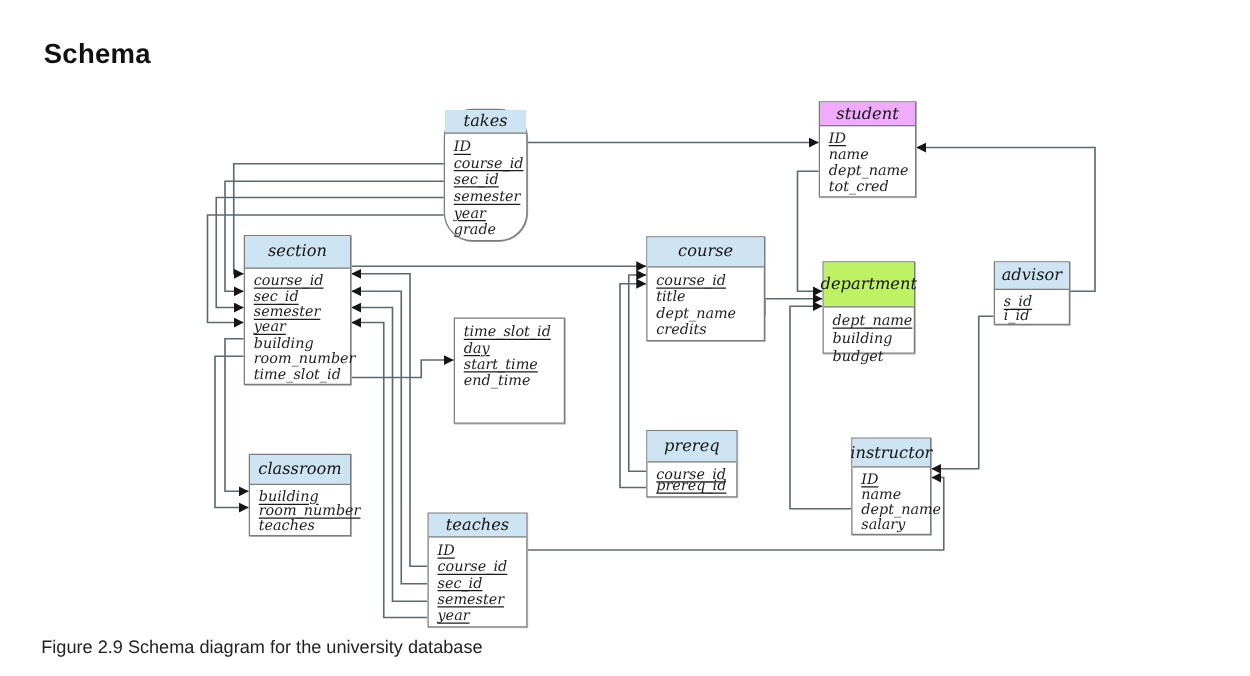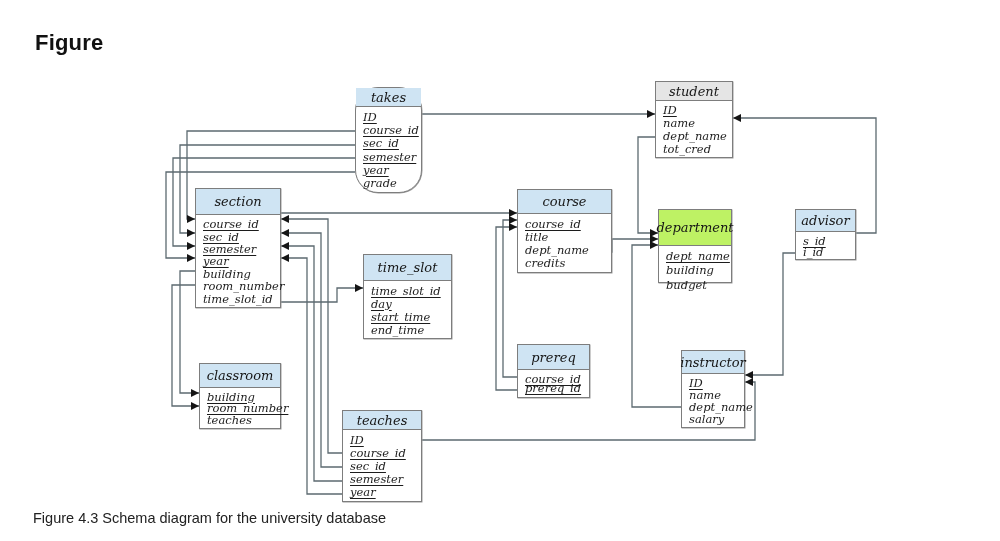--- a/index.html
+++ b/index.html
@@ -18,21 +18,21 @@
   .tbl-body{padding-top:3px;}
   .tbl-row{padding-left:7px;font-family:"DejaVu Serif","Liberation Serif",serif;
        font-style:italic;font-size:11.5px;color:#1c1c1c;white-space:nowrap;
        display:flex;align-items:center;}
   .attr.key{text-decoration:underline;text-underline-offset:2px;}
   polyline{fill:none;}
 </style>
 </head>
 <body>
 
-<div id="page-title">Figure</div>
+<div id="page-title">Schema</div>
 
 <div id="diagram">
   <svg id="edges" width="1000" height="541" viewBox="0 0 1000 541">
     <defs>
       <marker id="arrowhead" markerWidth="9" markerHeight="9" refX="8" refY="4" orient="auto" markerUnits="userSpaceOnUse">
         <path d="M0,0 L8,4 L0,8 Z" fill="#151515"></path>
       </marker>
     </defs>
     <g id="edge-group">
         <polyline points="422,114 655,114" stroke="#5c6a70" stroke-width="1.3" marker-end="url(#arrowhead)"></polyline>
@@ -76,21 +76,21 @@
           </div>
           <div class="tbl-row" style="height: 13.3333px;">
             <span class="attr key">year</span>
           </div>
           <div class="tbl-row" style="height: 13.3333px;">
             <span class="attr">grade</span>
           </div>
         </div>
       </div>
       <div class="tbl" style="left: 655px; top: 81px; width: 78px; height: 77px; border-color: rgb(125, 125, 125);">
-        <div class="tbl-header" style="height: 19px; background: #e5e5e5; border-color: rgb(125, 125, 125);">student</div>
+        <div class="tbl-header" style="height: 19px; background: #f0abfc; border-color: rgb(125, 125, 125);">student</div>
         <div class="tbl-body">
           <div class="tbl-row" style="height: 12.75px;">
             <span class="attr key">ID</span>
           </div>
           <div class="tbl-row" style="height: 12.75px;">
             <span class="attr">name</span>
           </div>
           <div class="tbl-row" style="height: 12.75px;">
             <span class="attr">dept_name</span>
           </div>
@@ -161,21 +161,20 @@
         <div class="tbl-body">
           <div class="tbl-row" style="height: 11px;">
             <span class="attr key">s_id</span>
           </div>
           <div class="tbl-row" style="height: 11px;">
             <span class="attr">i_id</span>
           </div>
         </div>
       </div>
       <div class="tbl" style="left: 363px; top: 254px; width: 89px; height: 85px; border-color: rgb(125, 125, 125);">
-        <div class="tbl-header" style="height: 26px; background: rgb(207, 228, 243); border-color: rgb(125, 125, 125);">time_slot</div>
         <div class="tbl-body">
           <div class="tbl-row" style="height: 13px;">
             <span class="attr key">time_slot_id</span>
           </div>
           <div class="tbl-row" style="height: 13px;">
             <span class="attr key">day</span>
           </div>
           <div class="tbl-row" style="height: 13px;">
             <span class="attr key">start_time</span>
           </div>
@@ -242,13 +241,13 @@
             <span class="attr key">semester</span>
           </div>
           <div class="tbl-row" style="height: 13.2px;">
             <span class="attr key">year</span>
           </div>
         </div>
       </div>
     </div>
 </div>
 
-<div id="figure-caption">Figure 4.3 Schema diagram for the university database</div>
+<div id="figure-caption">Figure 2.9 Schema diagram for the university database</div>
 
 </body></html>

